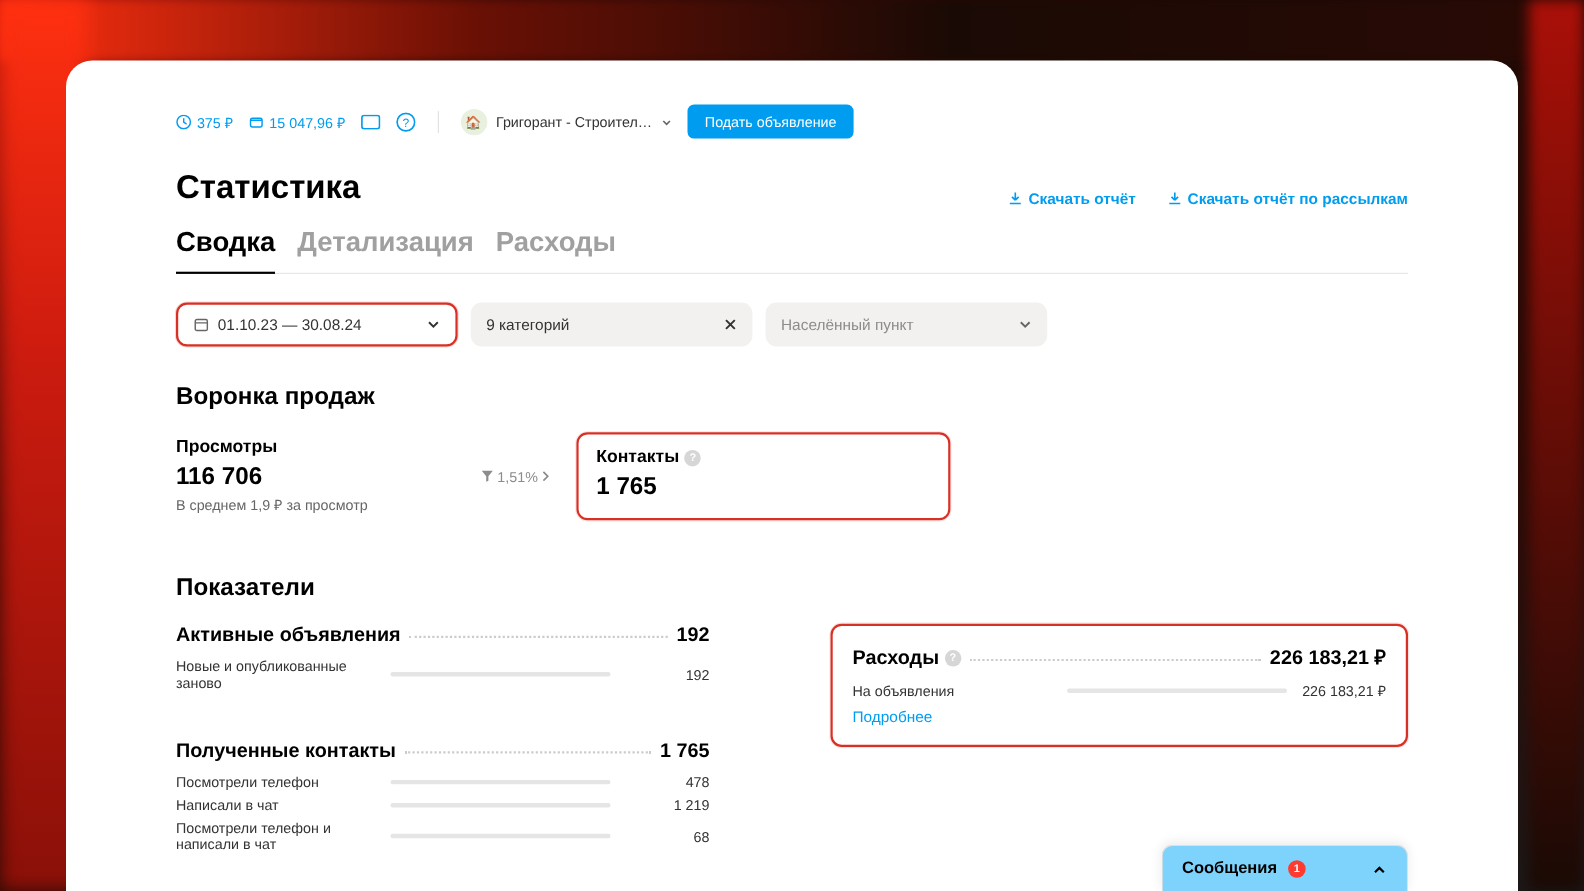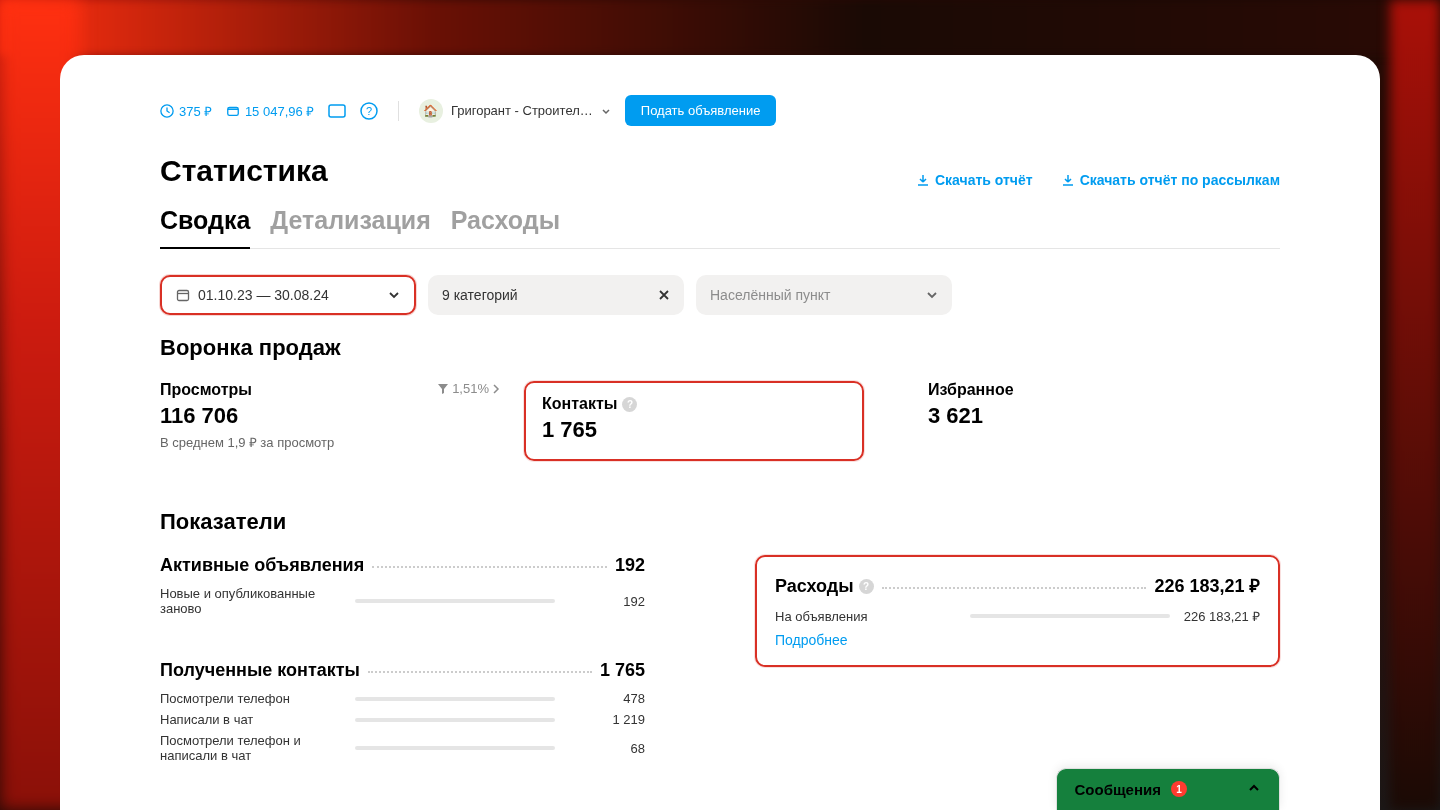--- a/index.html
+++ b/index.html
@@ -41,30 +41,30 @@
 .avatar { width: 24px; height: 24px; border-radius: 50%; background: #e8f0e0; display: inline-flex; align-items: center; justify-content: center; font-size: 12px; color: #4a7a3a; }
 .user-block { display: inline-flex; align-items: center; gap: 8px; cursor: pointer; }
 .btn-primary { background: #009cf0; color: #fff; border: none; border-radius: 6px; padding: 8px 16px; font-size: 13px; font-weight: 500; cursor: pointer; }
 .page-title-row { display: flex; justify-content: space-between; align-items: flex-end; margin-bottom: 18px; }
 h1 { font-size: 30px; font-weight: 700; color: #000; }
 .download-links { display: flex; gap: 28px; font-size: 14px; }
 .download-links a { color: #009cf0; text-decoration: none; display: inline-flex; align-items: center; gap: 5px; cursor: pointer; font-weight: bold; }
 .tabs { display: flex; gap: 20px; border-bottom: 1px solid #e5e5e5; margin-bottom: 26px; }
 .tab { font-size: 25px; font-weight: 600; color: #a0a0a0; padding-bottom: 12px; cursor: pointer; border-bottom: 2px solid transparent; margin-bottom: -1px; }
 .tab.active { color: #000; border-bottom-color: #000; }
-.filters { display: flex; gap: 12px; margin-bottom: 20px; }
+.filters { display: flex; gap: 12px; margin-bottom: 32px; }
 .filter { background: #f2f1f0; border-radius: 10px; padding: 0 14px; height: 40px; display: flex; align-items: center; justify-content: space-between; font-size: 14px; color: #333; cursor: pointer; }
 .filter.date { width: 256px; border: 2px solid #d93025; background: #fff; box-shadow: 0 0 0 1px rgba(217,48,37,.2); }
 .filter.cats { width: 256px; }
 .filter.loc { width: 256px; color: #8c8c8c; }
 h2 { font-size: 22px; font-weight: 700; margin-bottom: 20px; }
 .funnel { display: flex; gap: 24px; margin-bottom: 48px; }
 .funnel-card { flex: 1; max-width: 340px; }
 .funnel-card.boxed { border: 2px solid #d93025; border-radius: 10px; padding: 12px 16px; box-shadow: 0 0 0 1px rgba(217,48,37,.15); }
-.funnel-views { display: flex; align-items: flex-start; }
+.funnel-views { display: flex; align-items: center; }
 .funnel-views .views-main { flex: 1; }
 .card-label { font-size: 16px; font-weight: 600; color: #000; display: flex; align-items: center; gap: 5px; }
 .card-value { font-size: 22px; font-weight: 700; margin: 4px 0; }
 .card-sub { font-size: 13px; color: #666; }
 .conv-pill { color: #8c8c8c; font-size: 13px; display: inline-flex; align-items: center; gap: 3px; cursor: pointer; }
 .help-dot { width: 15px; height: 15px; border-radius: 50%; background: #d6d6d6; color: #fff; font-size: 10px; display: inline-flex; align-items: center; justify-content: center; }
 .metrics { display: flex; gap: 110px; }
 .metric-block { flex: 1; }
 .metric-block.boxed { border: 2px solid #d93025; border-radius: 10px; padding: 16px 18px; box-shadow: 0 0 0 1px rgba(217,48,37,.15); }
 .metric-head { display: flex; align-items: baseline; gap: 8px; margin-bottom: 10px; }
@@ -74,26 +74,26 @@
 .metric-row { display: flex; align-items: center; gap: 10px; font-size: 13px; margin-bottom: 6px; }
 .metric-row .rlabel { width: 185px; color: #333; }
 .metric-row .bar-track { flex: 1; height: 4px; background: #e5e5e5; border-radius: 2px; overflow: hidden; }
 .metric-row .bar-fill { height: 100%; background: #009cf0; border-radius: 2px; }
 .metric-row .rvalue { width: 80px; text-align: right; color: #333; }
 .link-more { color: #009cf0; font-size: 14px; text-decoration: none; cursor: pointer; }
 .contacts-section { margin-top: 44px; }
 .messages-widget {
   position: absolute;
   right: 100px; bottom: 0;
-  background: #15803d;
+  background: #7dd3fc;
   border: 1px solid #e0e0e0;
   border-bottom: none;
   border-radius: 10px 10px 0 0;
   padding: 12px 18px;
-  display: flex; align-items: flex-start; gap: 10px;
+  display: flex; align-items: flex-end; gap: 10px;
   font-size: 15px; font-weight: 600;
   box-shadow: 0 -2px 10px rgba(0,0,0,.08);
   cursor: pointer;
 }
 .badge-red { width: 16px; height: 16px; border-radius: 50%; background: #ff3b30; color: #fff; font-size: 10px; display: inline-flex; align-items: center; justify-content: center; font-weight: 700; }
 svg { display: block; }
 </style>
 </head>
 <body>
 
@@ -210,24 +210,20 @@
             <path d="M2 1l4 4-4 4" stroke="#8c8c8c" stroke-width="1.5" fill="none"></path>
           </svg>
       </span>
     </div>
     <div class="funnel-card boxed">
       <div class="card-label">
         <span>Контакты</span>
         <span class="help-dot">?</span>
       </div>
       <div class="card-value">1 765</div>
-    </div>
-    <div class="funnel-card" style="padding-left:40px">
-      <div class="card-label">Избранное</div>
-      <div class="card-value">3 621</div>
     </div>
   </div>
 
   <h2>Показатели</h2>
 
   <div class="metrics">
     <div class="metric-block">
       <div class="metric-head">
         <span class="mlabel">Активные объявления</span>
         <span class="dots"></span>

